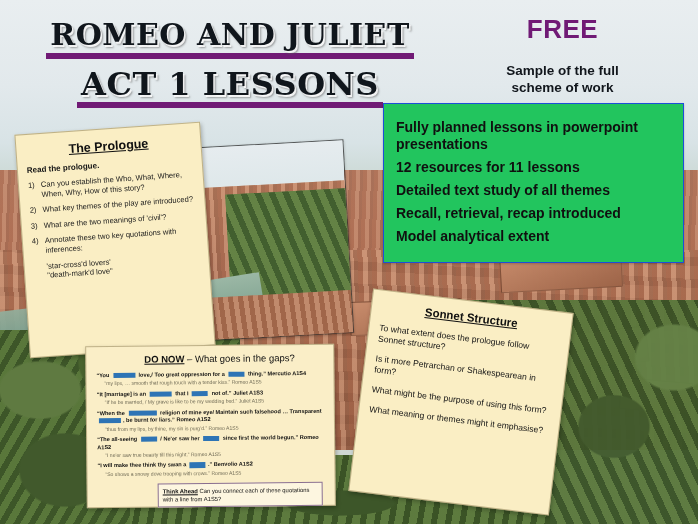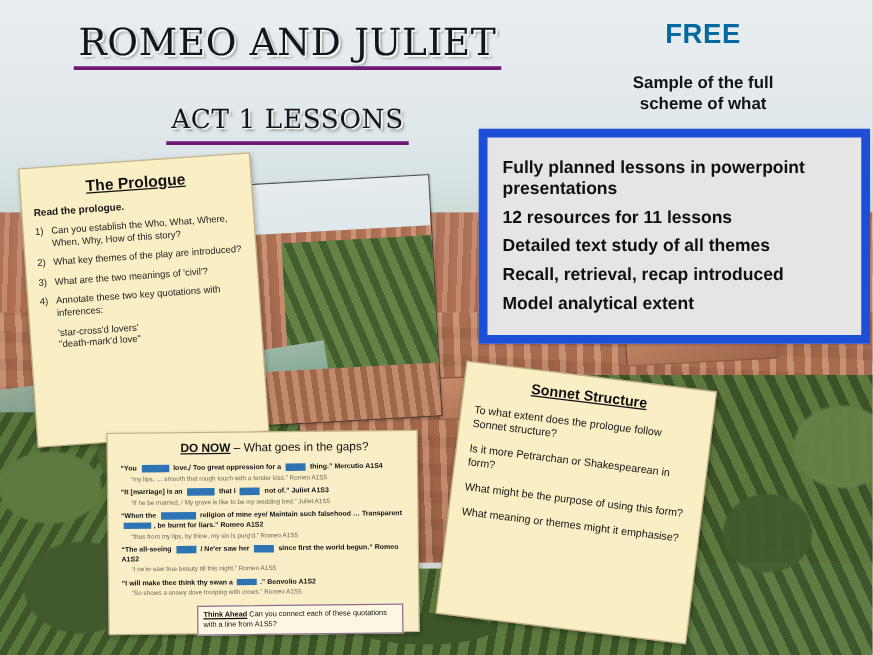--- a/index.html
+++ b/index.html
@@ -96,40 +96,40 @@
     background:linear-gradient(to bottom,#9bb7a5,#7ea28f);transform:rotate(-6deg);}
   .inset-green{position:absolute;left:200px;top:48px;width:140px;height:110px;
     background:repeating-linear-gradient(70deg, rgba(60,88,42,.8) 0 6px, rgba(104,134,70,.7) 6px 13px),#5a7a42;}
   .inset-base{position:absolute;left:0;top:150px;width:100%;height:46px;
     background:repeating-linear-gradient(85deg, rgba(150,88,60,.6) 0 5px, rgba(206,150,120,.55) 5px 10px),#b07b5e;}
 
   
   .title-wrap{position:absolute;left:30px;top:18px;width:400px;text-align:center;}
   .title-line{
     font-family:"DejaVu Serif", serif;
-    font-weight:400;color:#10161c;
+    font-weight:700;color:#10161c;
     letter-spacing:.5px;
     text-shadow:1.5px 1.5px 0 rgba(255,255,255,.85), 2.5px 2.5px 2px rgba(90,90,90,.55);
-    border-bottom:3px solid #701a75;
+    border-bottom:6px solid #701a75;
     display:inline-block;padding:0 4px 1px;
     font-variant:small-caps;
     text-transform:uppercase;
   }
   .title-1{font-size:30px;line-height:34px;}
-  .title-2{font-size:21px;line-height:34px;margin-top:22px;}
+  .title-2{font-size:32px;line-height:34px;margin-top:8px;}
 
   
   .free-block{position:absolute;left:455px;top:14px;width:215px;text-align:center;}
-  .free-word{font-size:22px;font-weight:700;color:#0369a1;letter-spacing:.5px;}
+  .free-word{font-size:26px;font-weight:700;color:#701a75;letter-spacing:.5px;}
   .free-sub{font-size:13.5px;font-weight:700;color:#11161c;line-height:17px;margin-top:17px;}
 
   
   .features{
     position:absolute;left:383px;top:103px;width:275px;
-    background:#e5e5e5;border:7px solid #1d4ed8;
+    background:#22c55e;border:1px solid #1d4ed8;
     padding:9px 12px 11px 12px;
     box-shadow:0 1px 2px rgba(0,0,0,.2);
   }
   .features div{font-size:14px;font-weight:700;color:#101010;line-height:17px;margin:6px 0;}
 
   
   .card{
     position:absolute;background:#faeec4;
     border:1px solid rgba(120,105,60,.45);
     box-shadow:1px 2px 4px rgba(0,0,0,.28);
@@ -209,21 +209,21 @@
 
   <div class="title-wrap">
     <div><span class="title-line title-1">Romeo and Juliet</span></div>
     <div><span class="title-line title-2">Act 1 Lessons</span></div>
   </div>
 
   <div class="free-block">
     <div class="free-word">FREE</div>
     <div class="free-sub">
       <div>Sample of the full</div>
-      <div>scheme of what</div>
+      <div>scheme of work</div>
     </div>
   </div>
 
   <div class="features">
     <div>Fully planned lessons in powerpoint presentations</div>
     <div>12 resources for 11 lessons</div>
     <div>Detailed text study of all themes</div>
     <div>Recall, retrieval, recap introduced</div>
     <div>Model analytical extent</div>
   </div>

